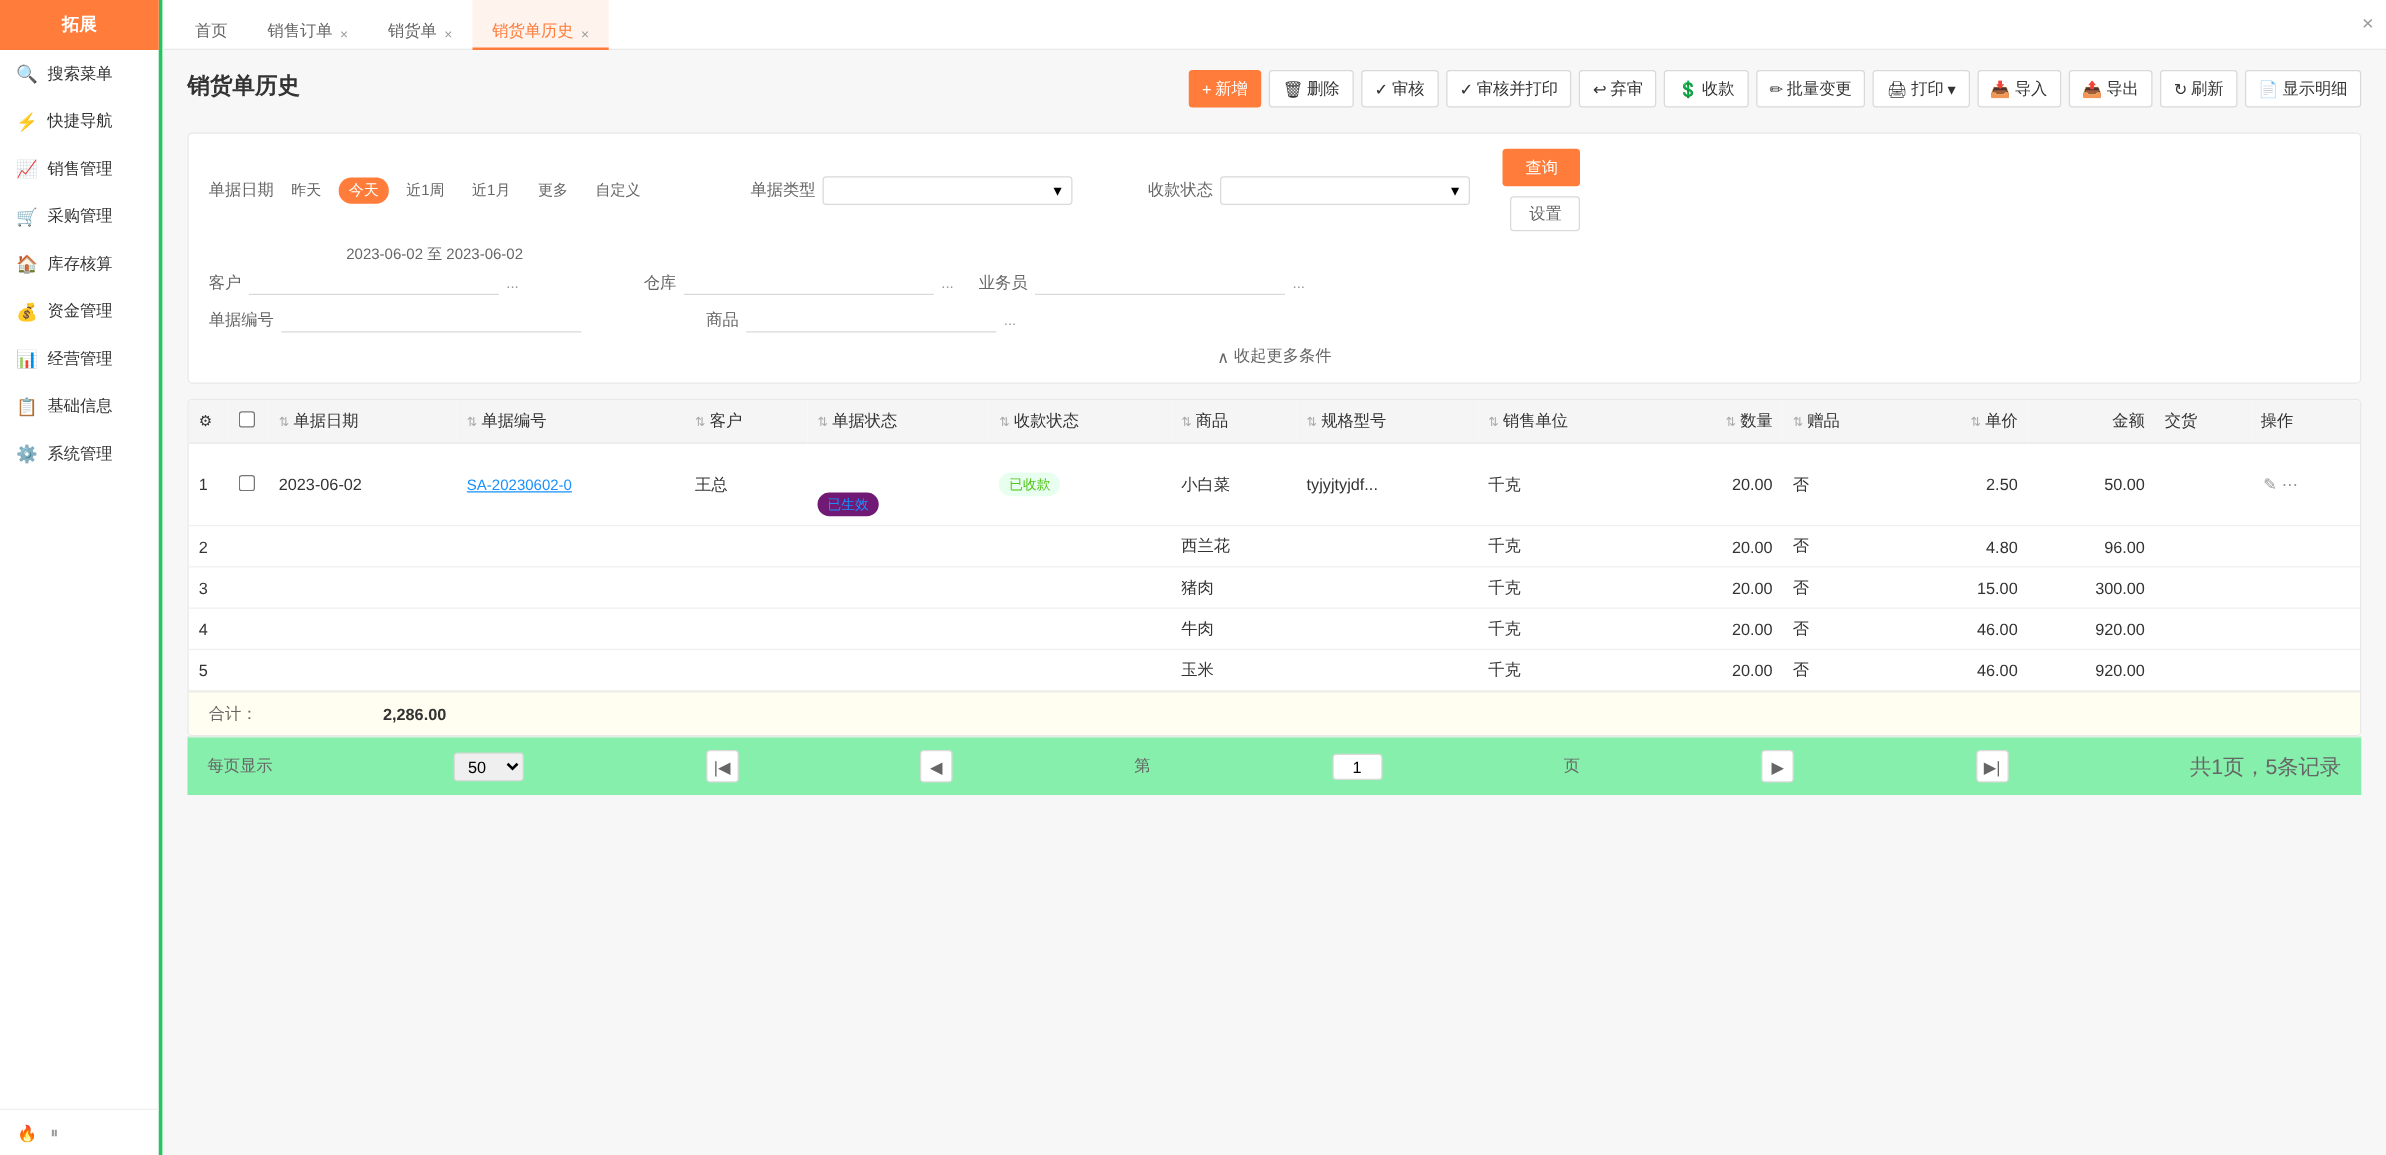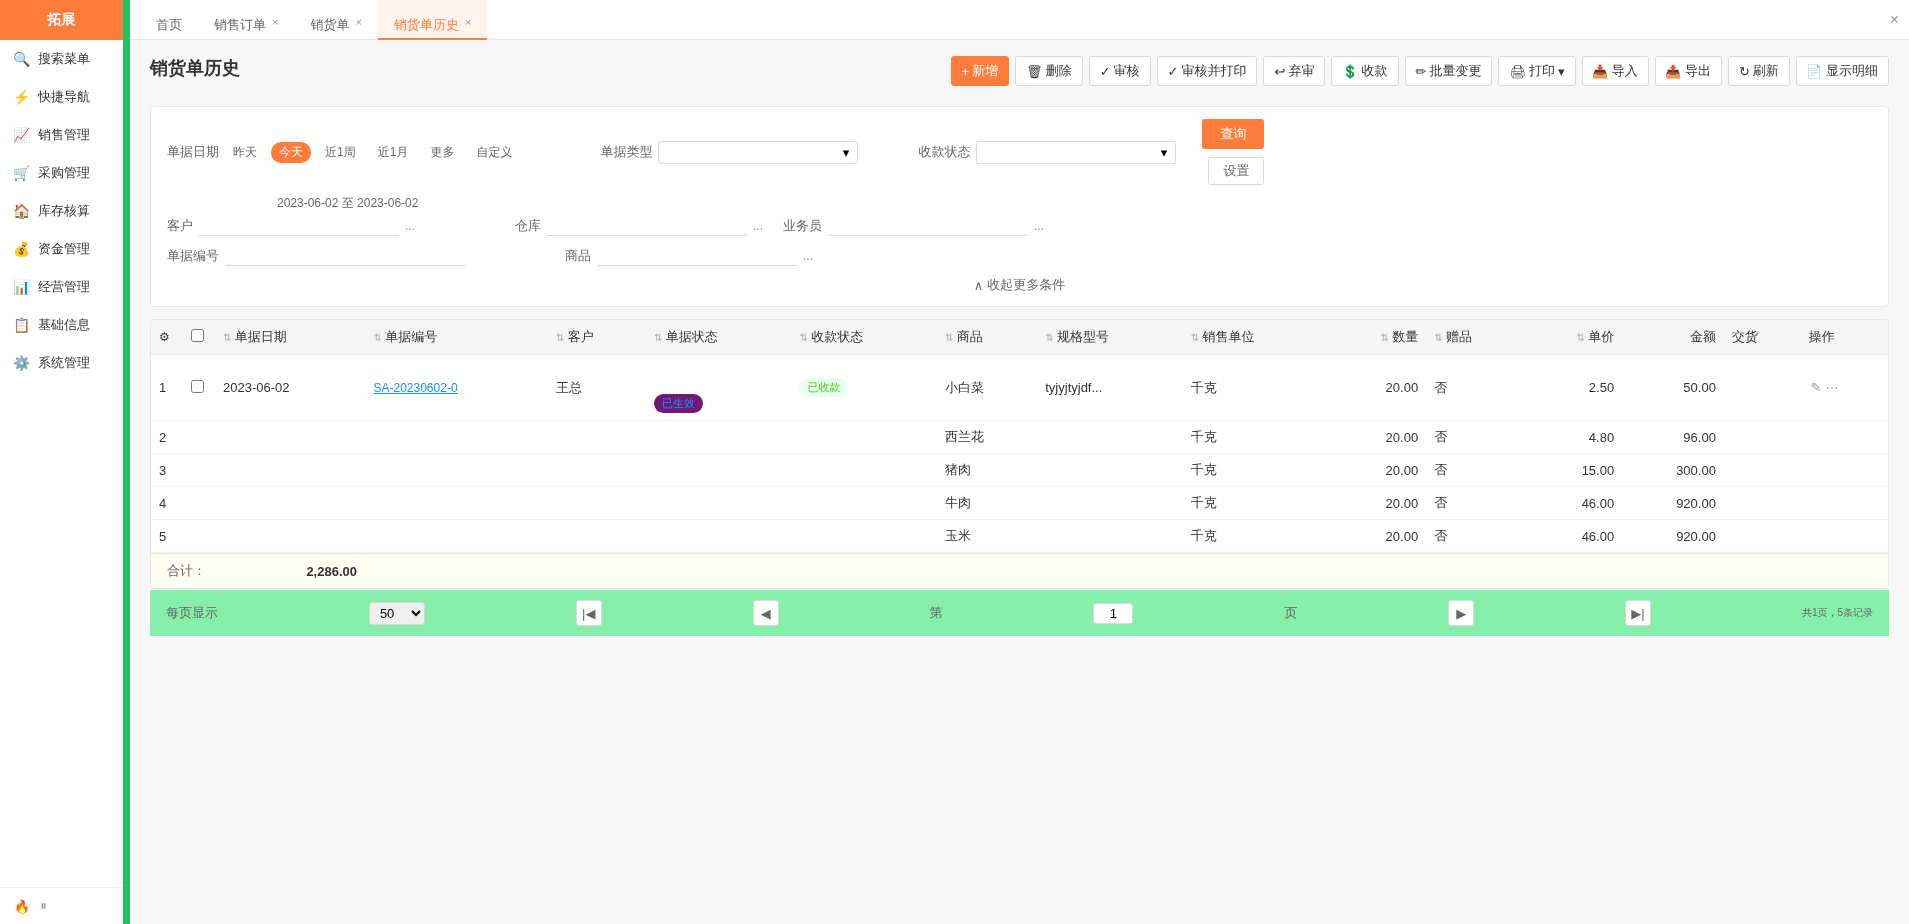--- a/index.html
+++ b/index.html
@@ -1,30 +1,30 @@
 <!DOCTYPE html>
 <html><head>
   <meta charset="utf-8">
   <style>
     * { box-sizing: border-box; margin: 0; padding: 0; font-family: "Microsoft YaHei", Arial, sans-serif; font-size: 13px; }
     body { display: flex; height: 924px; overflow: hidden; background: #f5f5f5; }
 
     
-    .sidebar { width: 130px; background: #fff; border-right: 7px solid #22c55e; display: flex; flex-direction: column; height: 100%; }
+    .sidebar { width: 130px; background: #fff; border-right: 3px solid #22c55e; display: flex; flex-direction: column; height: 100%; }
     .sidebar-top { background: #ff7c3a; padding: 8px 0; text-align: center; color: #fff; font-size: 14px; font-weight: bold; height: 40px; display: flex; align-items: center; justify-content: center; }
     .sidebar-item { display: flex; align-items: center; padding: 10px 14px; cursor: pointer; color: #333; gap: 8px; }
     .sidebar-icon { width: 16px; height: 16px; display: inline-flex; align-items: center; justify-content: center; font-size: 14px; }
     .sidebar-bottom { margin-top: auto; padding: 10px 14px; display: flex; gap: 10px; align-items: center; color: #999; border-top: 1px solid #f0f0f0; }
 
     
     .main { flex: 1; display: flex; flex-direction: column; overflow: hidden; }
 
     
     .tab-bar { display: flex; align-items: center; background: #fff; border-bottom: 1px solid #e8e8e8; height: 40px; padding: 0 10px; }
-    .tab { padding: 16px 16px; height: 40px; display: flex; align-items: flex-start; gap: 6px; cursor: pointer; color: #666; border-bottom: 2px solid transparent; font-size: 13px; }
+    .tab { padding: 4px 16px; height: 40px; display: flex; align-items: flex-end; gap: 6px; cursor: pointer; color: #666; border-bottom: 2px solid transparent; font-size: 13px; }
     .tab.active { color: #ff7c3a; border-bottom: 2px solid #ff7c3a; }
     .tab-close { font-size: 11px; color: #999; cursor: pointer; }
     .tab-bar-close { margin-left: auto; color: #999; cursor: pointer; font-size: 16px; }
 
     
     .content { flex: 1; overflow-y: auto; padding: 16px 20px; background: #f7f7f7; }
 
     
     .page-title { font-size: 18px; font-weight: bold; color: #333; margin-bottom: 14px; }
     .toolbar-btn { display: flex; align-items: center; gap: 3px; padding: 5px 10px; border: 1px solid #d9d9d9; background: #fff; border-radius: 3px; cursor: pointer; color: #333; font-size: 12px; }
@@ -64,21 +64,21 @@
     .footer-label { color: #666; font-size: 13px; width: 90px; }
     .footer-cells { display: flex; flex: 1; }
     .footer-amount { width: 120px; text-align: right; font-weight: bold; color: #333; padding-right: 20px; }
 
     
     .pagination { display: flex; align-items: center; justify-content: space-between; padding: 10px 16px; background: #86efac; border-top: 1px solid #f0f0f0; gap: 5px; }
     .pag-label { color: #666; font-size: 13px; }
     .pag-select { border: 1px solid #d9d9d9; border-radius: 3px; padding: 2px 6px; font-size: 13px; }
     .pag-btn { width: 26px; height: 26px; display: inline-flex; align-items: center; justify-content: center; border: 1px solid #d9d9d9; border-radius: 3px; cursor: pointer; color: #666; background: #fff; }
     .pag-input { width: 40px; border: 1px solid #d9d9d9; border-radius: 3px; padding: 2px 4px; text-align: center; font-size: 13px; }
-    .pag-info { color: #666; font-size: 10px; }
+    .pag-info { color: #666; font-size: 17px; }
     .toolbar-right { display: flex; gap: 6px; flex-wrap: wrap; }
 
     .query-btn { background: #ff7c3a; color: #fff; border: none; border-radius: 3px; padding: 6px 18px; font-size: 13px; cursor: pointer; }
     .set-btn { background: #fff; color: #666; border: 1px solid #d9d9d9; border-radius: 3px; padding: 4px 14px; font-size: 13px; cursor: pointer; display: block; margin-top: 4px; }
 
     .filter-right { display: flex; flex-direction: column; align-items: flex-end; gap: 4px; }
   </style>
 </head>
 <body>
 

